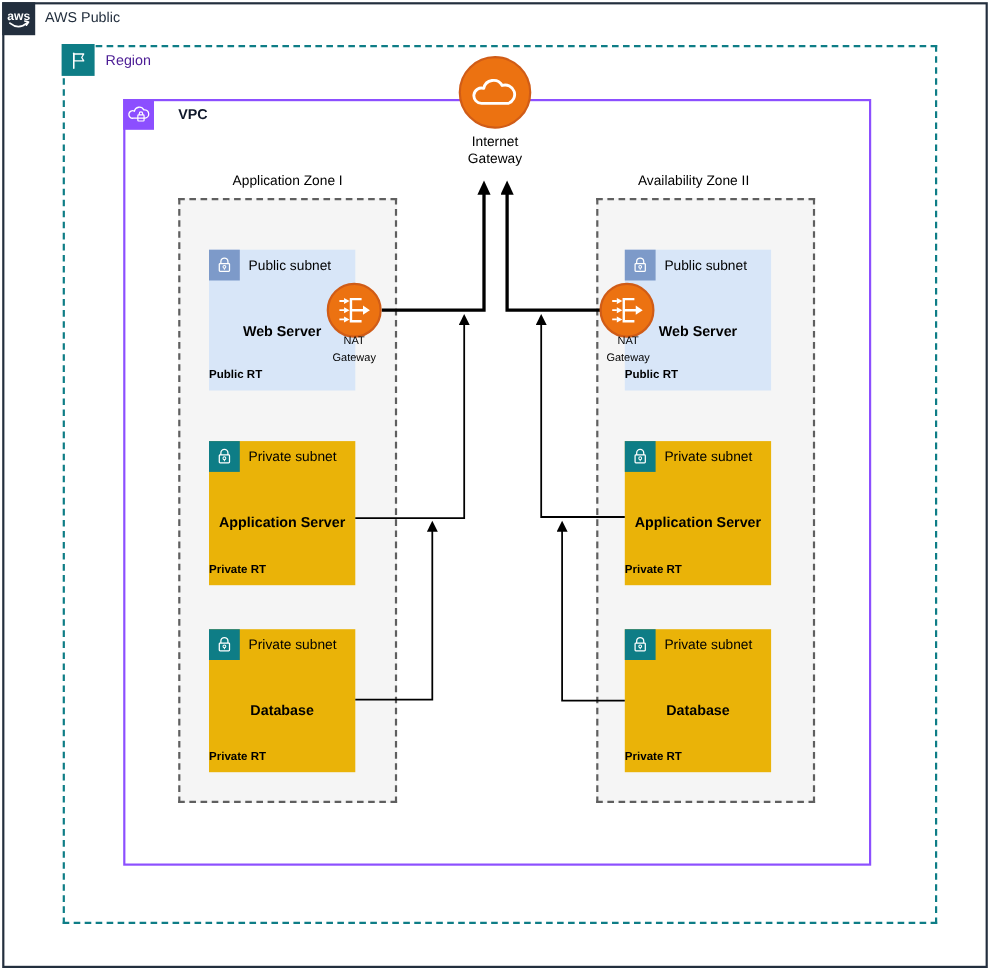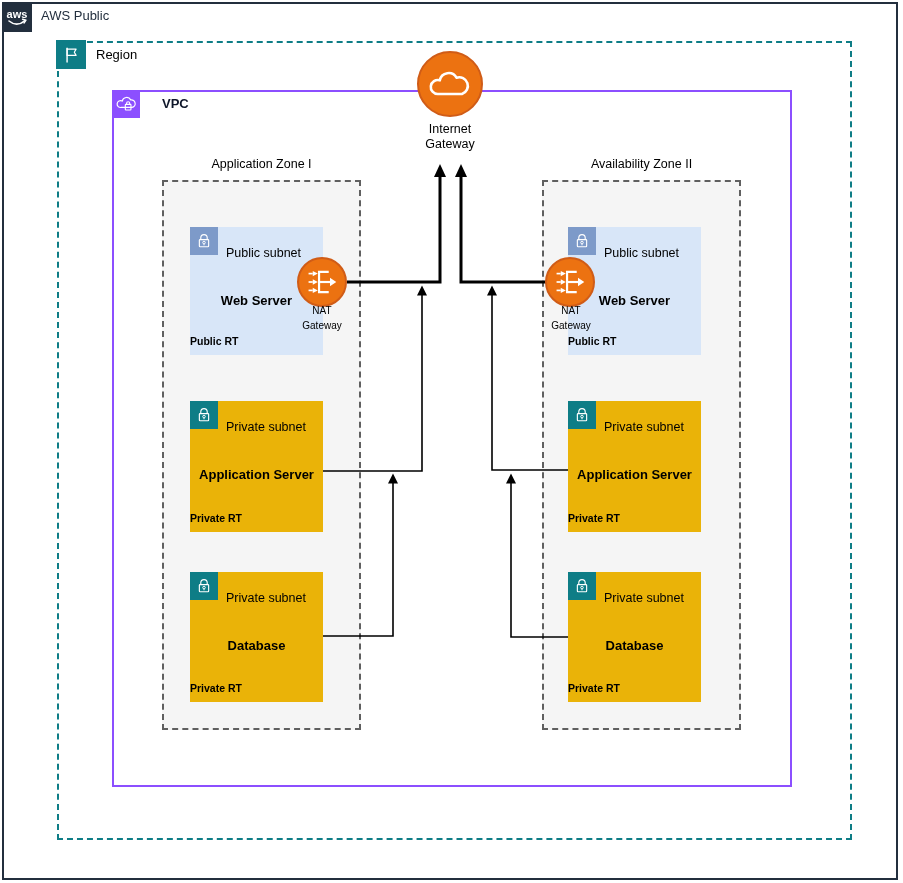--- a/index.html
+++ b/index.html
@@ -27,21 +27,21 @@
   .region-box {
     position: absolute; left: 57px; top: 41px; width: 795px; height: 799px;
     border: 2px dashed #0E7D86;
   }
   .region-icon {
     position: absolute; left: 56px; top: 40px; width: 30px; height: 29px;
     background: #0E7D86; display: flex; align-items: center; justify-content: center;
   }
   .region-label {
     position: absolute; left: 96px; top: 47px;
-    font-size: 13px; color: #000000; white-space: nowrap;
+    font-size: 13px; color: #4c1d95; white-space: nowrap;
   }
   .vpc-box {
     position: absolute; left: 112px; top: 90px; width: 680px; height: 697px;
     border: 2px solid #8C4FFF;
   }
   .vpc-icon {
     position: absolute; left: 112px; top: 90px; width: 28px; height: 28px;
     background: #8C4FFF; display: flex; align-items: center; justify-content: center;
   }
   .vpc-label {
@@ -54,40 +54,40 @@
     position: absolute; top: 180px; width: 199px; height: 550px;
     background: #F5F5F5; border: 2px dashed #5F5F5F;
   }
   .az-1 { left: 162px; }
   .az-2 { left: 542px; }
   .az-label {
     position: absolute; top: 157px; width: 199px;
     text-align: center; font-size: 12.5px; color: #000;
   }
   .az-label-1 { left: 162px; }
-  .az-label-2 { left: 542px; }
+  .az-label-2 { left: 531px; }
 
   
   .subnet { position: absolute; width: 133px; }
   .subnet.public  { background: #D8E6F8; }
   .subnet.private { background: #eab308; }
   .col-left  { left: 190px; }
   .col-right { left: 568px; }
   .row-web { top: 227px; height: 128px; }
   .row-app { top: 401px; height: 131px; }
   .row-db  { top: 572px; height: 130px; }
   .subnet-icon {
     position: absolute; left: 0; top: 0; width: 28px; height: 28px;
     display: flex; align-items: center; justify-content: center;
   }
   .subnet.public  .subnet-icon { background: #7D9AC9; }
   .subnet.private .subnet-icon { background: #0E7D86; }
   .subnet-label {
     position: absolute; left: 36px; top: 7px;
-    font-size: 12.5px; white-space: nowrap; margin-top: 12px;
+    font-size: 12.5px; white-space: nowrap;
   }
   .server-name {
     position: absolute; left: 0; top: 66px; width: 100%;
     text-align: center; font-size: 13px; font-weight: bold;
   }
   .rt-label {
     position: absolute; left: 0; bottom: 8px; width: 100%;
     text-align: left; font-size: 10.5px; font-weight: bold;
   }
 

